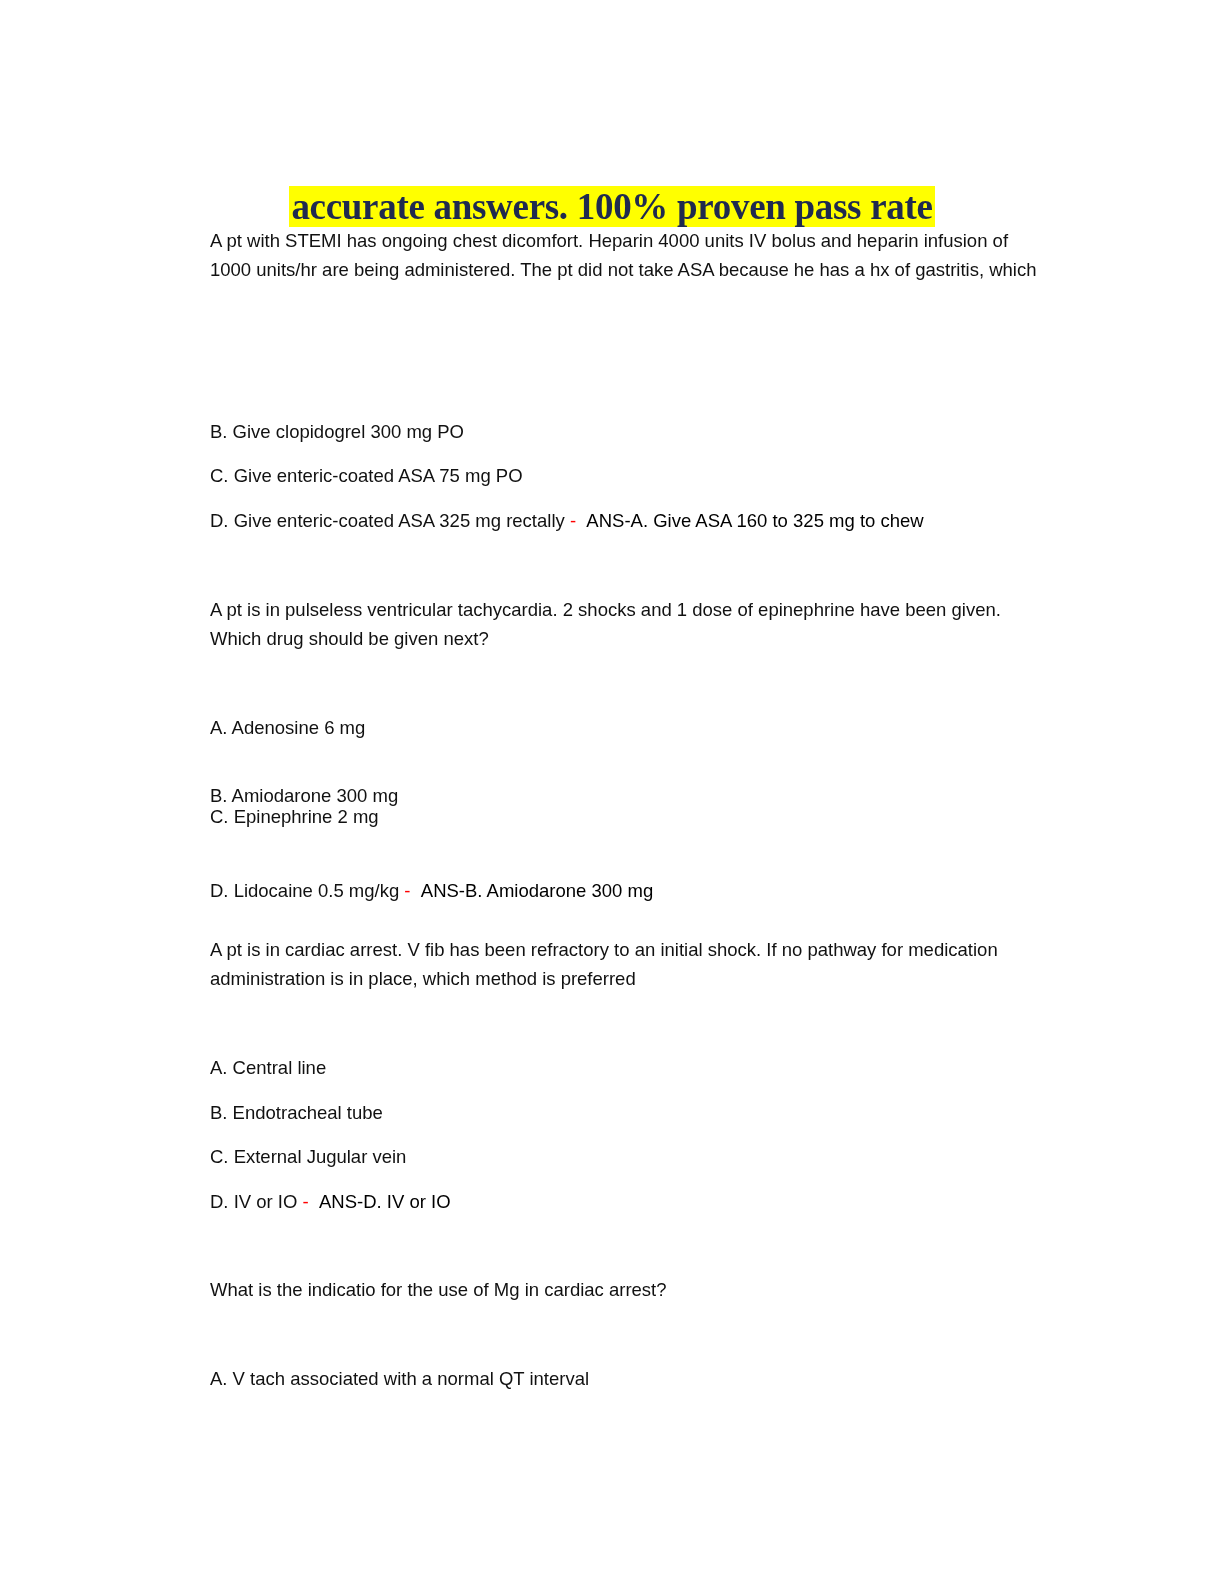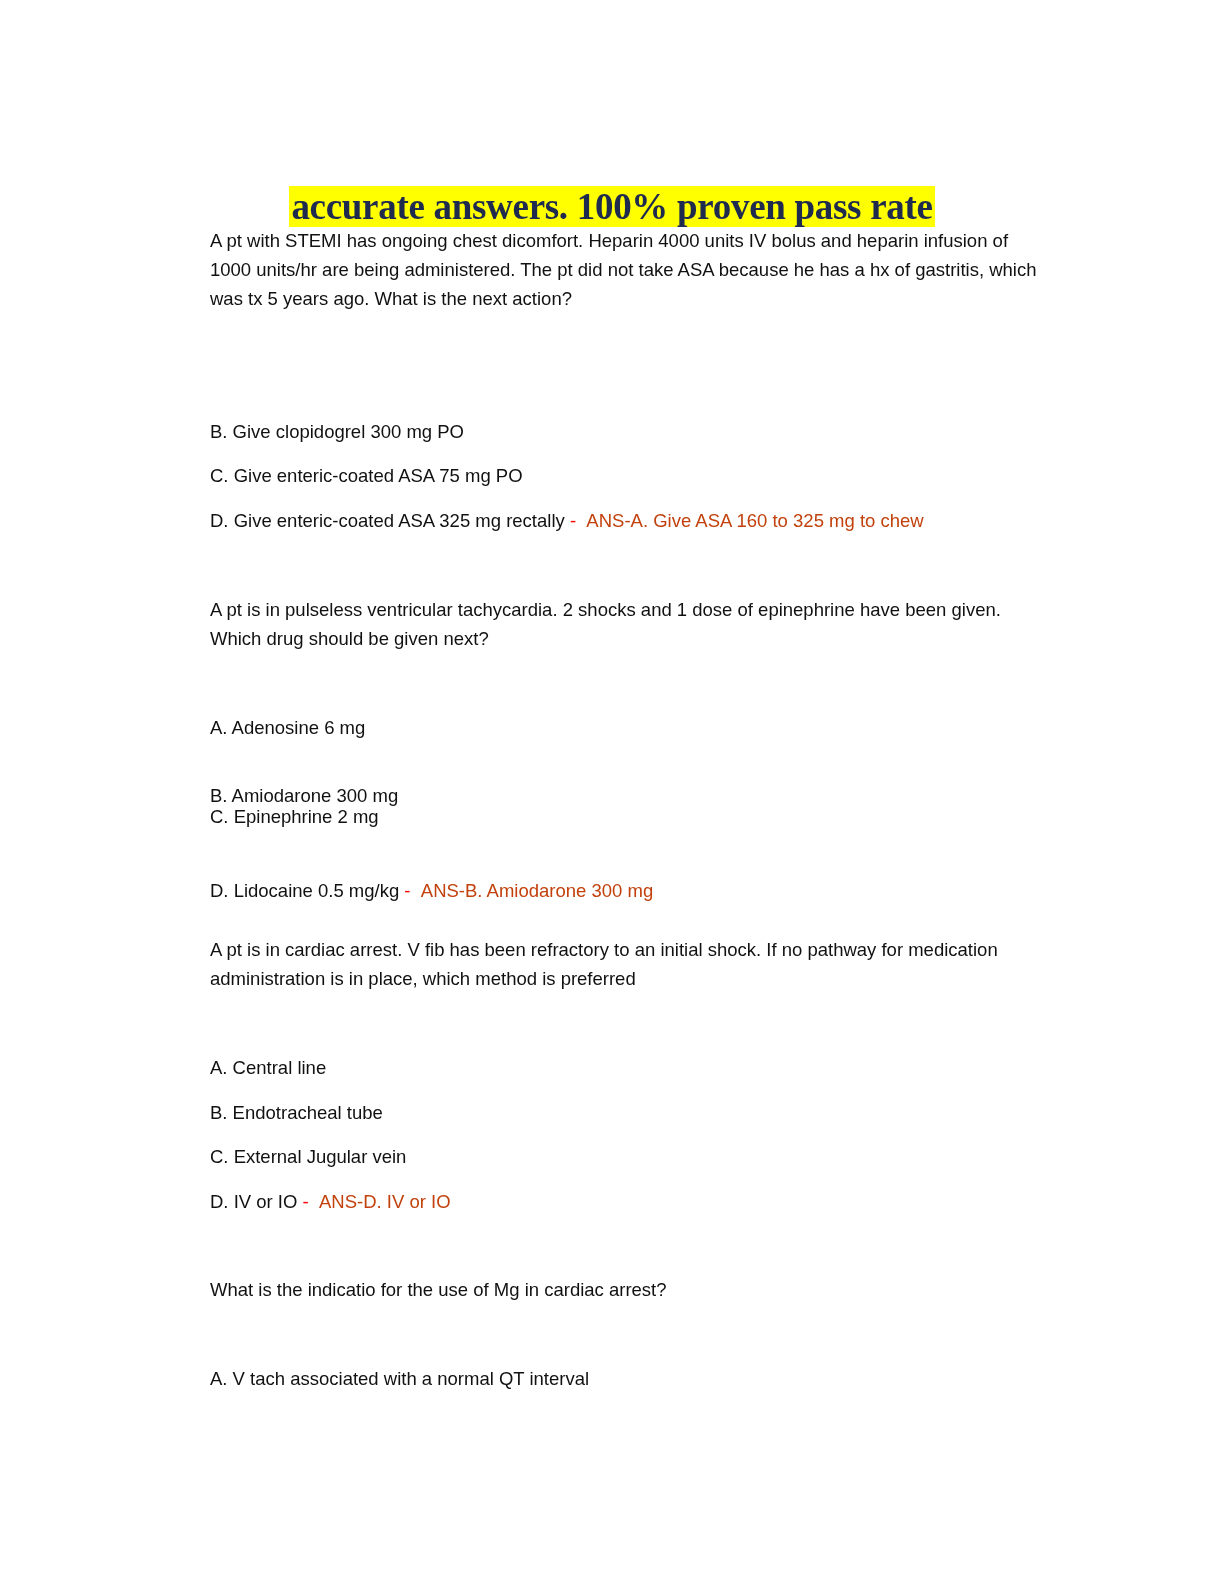--- a/index.html
+++ b/index.html
@@ -11,37 +11,36 @@
     font-family: "Liberation Serif", serif; font-weight: bold;
     font-size: 37px; line-height: 44px; color: #1f2a4f;
     letter-spacing: -0.3px;
   }
   .title span { background: #ffff00; padding: 0 2px; }
   .body-text {
     position: absolute; left: 178px;
     font-family: "Liberation Sans", sans-serif; font-size: 18.5px; color: #111111;
     line-height: 29px; white-space: nowrap; margin-left: 32px;
   }
-  .ans { color: #c2410c; }
+  .ans { color: #000000; }
   .sep { color: #ff0000; }
 </style>
 </head>
 <body>
 
 <div class="page">
 
   <div class="title">
     <br>
     <span>accurate answers. 100% proven pass rate</span>
   </div>
 
   <div class="body-text" style="top:226px;">
     <div>A pt with STEMI has ongoing chest dicomfort. Heparin 4000 units IV bolus and heparin infusion of</div>
     <div>1000 units/hr are being administered. The pt did not take ASA because he has a hx of gastritis, which</div>
-    <div>was tx 5 years ago. What is the next action?</div>
   </div>
   <div class="body-text" style="top:417px;">B. Give clopidogrel 300 mg PO</div>
   <div class="body-text" style="top:461px;">C. Give enteric-coated ASA 75 mg PO</div>
   <div class="body-text" style="top:506px;">
     <span>D. Give enteric-coated ASA 325 mg rectally</span><span class="sep"> - </span>&nbsp;<span class="ans">ANS-A. Give ASA 160 to 325 mg to chew</span>
   </div>
 
   <div class="body-text" style="top:595px;">
     <div>A pt is in pulseless ventricular tachycardia. 2 shocks and 1 dose of epinephrine have been given.</div>
     <div>Which drug should be given next?</div>

